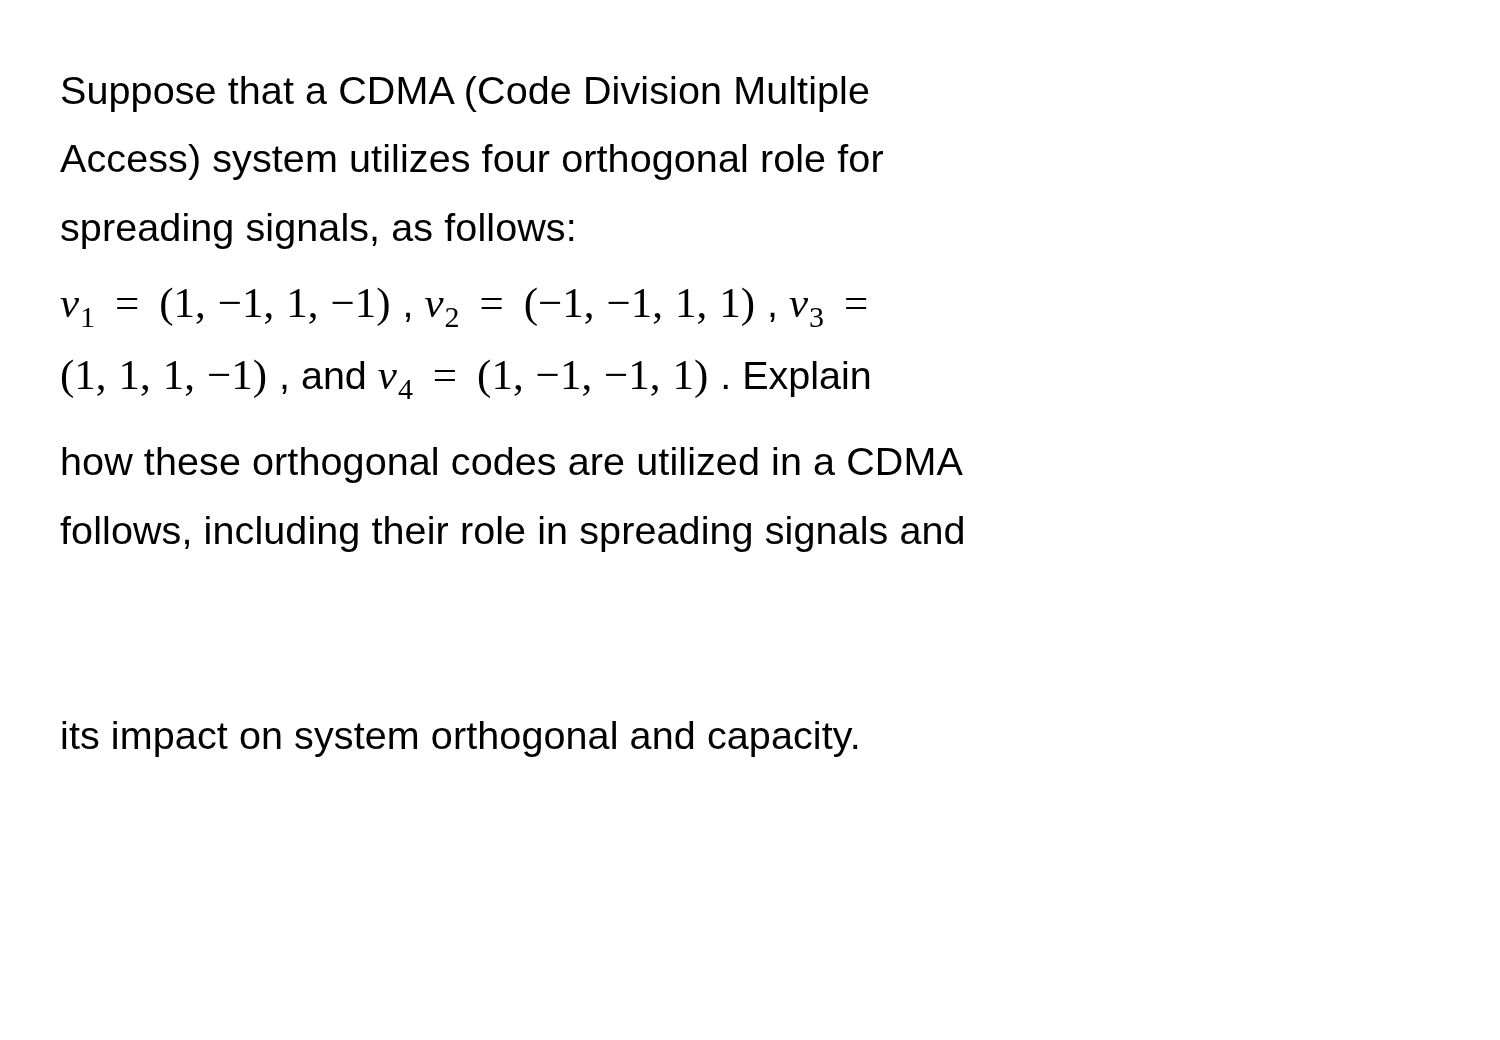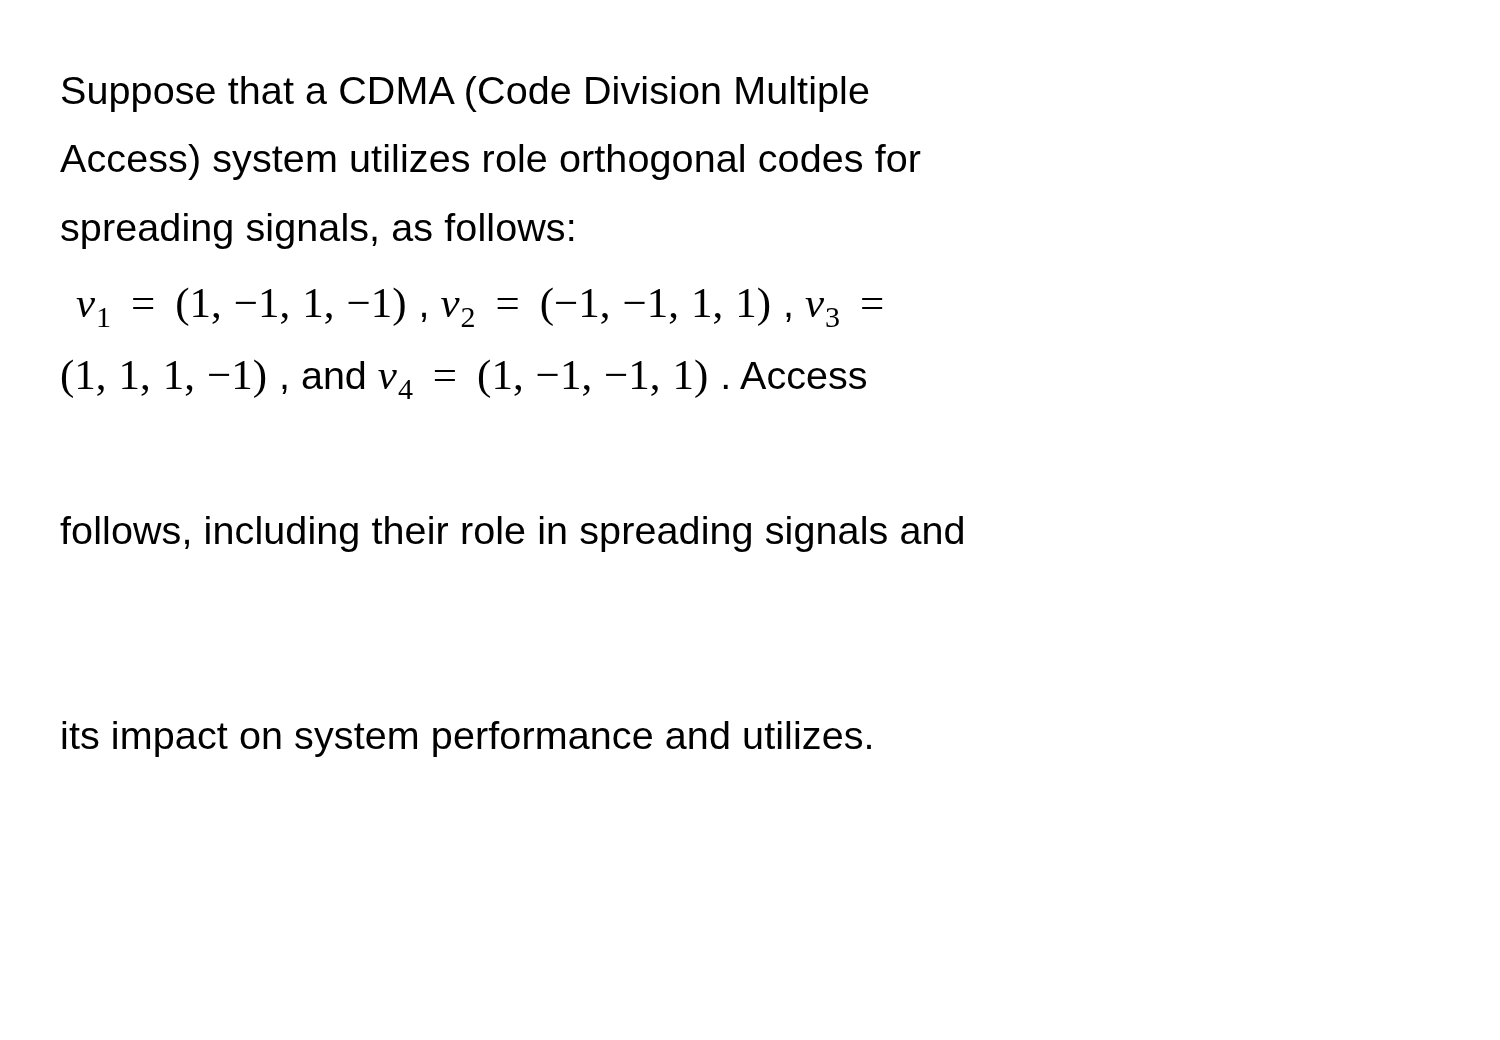--- a/index.html
+++ b/index.html
@@ -57,41 +57,40 @@
   }
   .minus {
     font-family: "STIXGeneral", "Cambria Math", "Times New Roman", serif;
     font-style: normal;
     font-size: 43px;
   }
   .eqline {
     font-size: 43px;
     line-height: 1.55;
     white-space: nowrap;
-    margin-left: 16px;
   }
   .eqline2 {
     font-size: 43px;
     line-height: 1.6;
     white-space: nowrap;
   }
   .txt {
     font-family: -apple-system, "Helvetica Neue", Arial, sans-serif;
     font-style: normal;
     font-size: 39.5px;
   }
 </style>
 </head>
 <body>
 
 <div class="page">
 
   <div class="para">
     <span>Suppose that a CDMA (Code Division Multiple</span><br>
-    <span>Access) system utilizes role orthogonal codes for</span><br>
+    <span>Access) system utilizes four orthogonal role for</span><br>
     <span>spreading signals, as follows:</span>
   </div>
 
   <div class="eqline" style="margin-top:8px;">
     <span class="math">v</span><span class="sub">1</span>
     <span class="op">=</span>
     <span class="paren">(</span><span class="mathnum">1</span><span class="comma">,</span>&nbsp;<span class="minus">−</span><span class="mathnum">1</span><span class="comma">,</span>&nbsp;<span class="mathnum">1</span><span class="comma">,</span>&nbsp;<span class="minus">−</span><span class="mathnum">1</span><span class="paren">)</span>
     <span class="txt"> ,  </span>
     <span class="math">v</span><span class="sub">2</span>
     <span class="op">=</span>
@@ -100,24 +99,24 @@
     <span class="math">v</span><span class="sub">3</span>
     <span class="op">=</span>
   </div>
 
   <div class="eqline2">
     <span class="paren">(</span><span class="mathnum">1</span><span class="comma">,</span>&nbsp;<span class="mathnum">1</span><span class="comma">,</span>&nbsp;<span class="mathnum">1</span><span class="comma">,</span>&nbsp;<span class="minus">−</span><span class="mathnum">1</span><span class="paren">)</span>
     <span class="txt"> , and  </span>
     <span class="math">v</span><span class="sub">4</span>
     <span class="op">=</span>
     <span class="paren">(</span><span class="mathnum">1</span><span class="comma">,</span>&nbsp;<span class="minus">−</span><span class="mathnum">1</span><span class="comma">,</span>&nbsp;<span class="minus">−</span><span class="mathnum">1</span><span class="comma">,</span>&nbsp;<span class="mathnum">1</span><span class="paren">)</span>
-    <span class="txt"> . Access</span>
+    <span class="txt"> . Explain</span>
   </div>
 
   <div class="para" style="margin-top:14px;">
-    <br>
+    <span>how these orthogonal codes are utilized in a CDMA</span><br>
     <span>follows, including their role in spreading signals and</span><br>
     <br>
     <br>
-    <span>its impact on system performance and utilizes.</span>
+    <span>its impact on system orthogonal and capacity.</span>
   </div>
 
 </div>
 
 </body></html>

